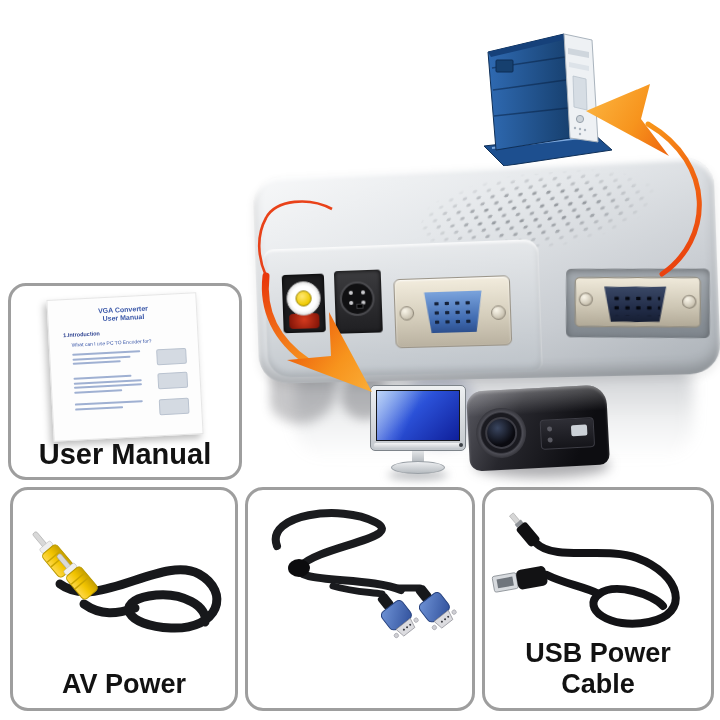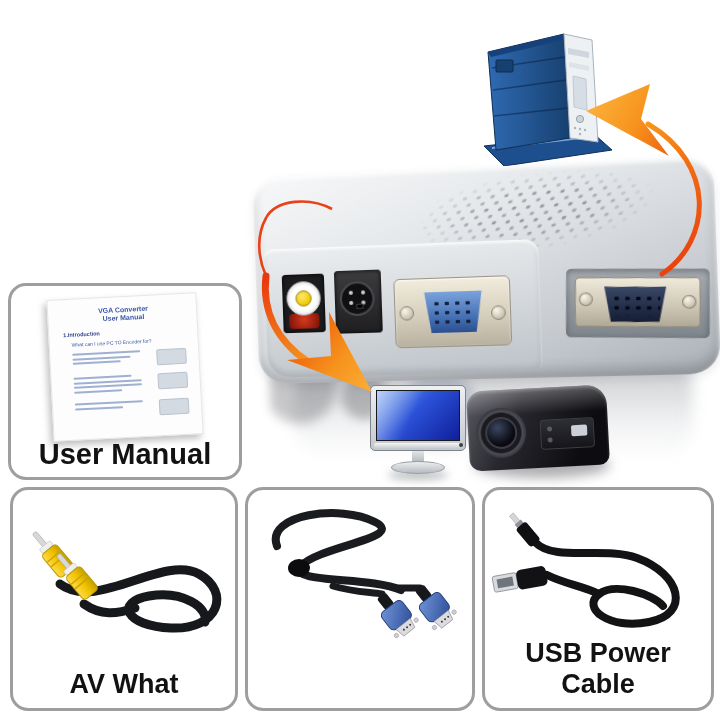--- a/index.html
+++ b/index.html
@@ -318,21 +318,21 @@
         <rect x="-9.5" y="2" width="19" height="30" rx="4" fill="url(#avY)" stroke="#ba9a00"></rect>
         <path d="M -9 11 L 9 11 M -9 17 L 9 17" stroke="#caa500" stroke-width="1.5"></path>
       </g>
       <g transform="translate(58,74) rotate(-40)">
         <rect x="-2.5" y="-20" width="5" height="18" rx="2" fill="#d8d8d8" stroke="#9c9c9c" stroke-width=".5"></rect>
         <rect x="-7" y="-4" width="14" height="6" rx="2" fill="#efefef" stroke="#b5b5b5" stroke-width=".5"></rect>
         <rect x="-9.5" y="2" width="19" height="30" rx="4" fill="url(#avY)" stroke="#ba9a00"></rect>
         <path d="M -9 11 L 9 11 M -9 17 L 9 17" stroke="#caa500" stroke-width="1.5"></path>
       </g>
     </svg>
-    <div class="card-label">AV What</div>
+    <div class="card-label">AV Power</div>
   </div>
 
   <div class="card" style="left:245px;top:487px;width:230px;height:224px;">
     <svg class="cable-svg" width="222" height="158" viewBox="0 0 222 158">
       <defs>
         <linearGradient id="vgB" x1="0" y1="0" x2="1" y2="1">
           <stop offset="0" stop-color="#6f93d6"></stop>
             <stop offset="1" stop-color="#31519c"></stop>
         </linearGradient>
       </defs>

